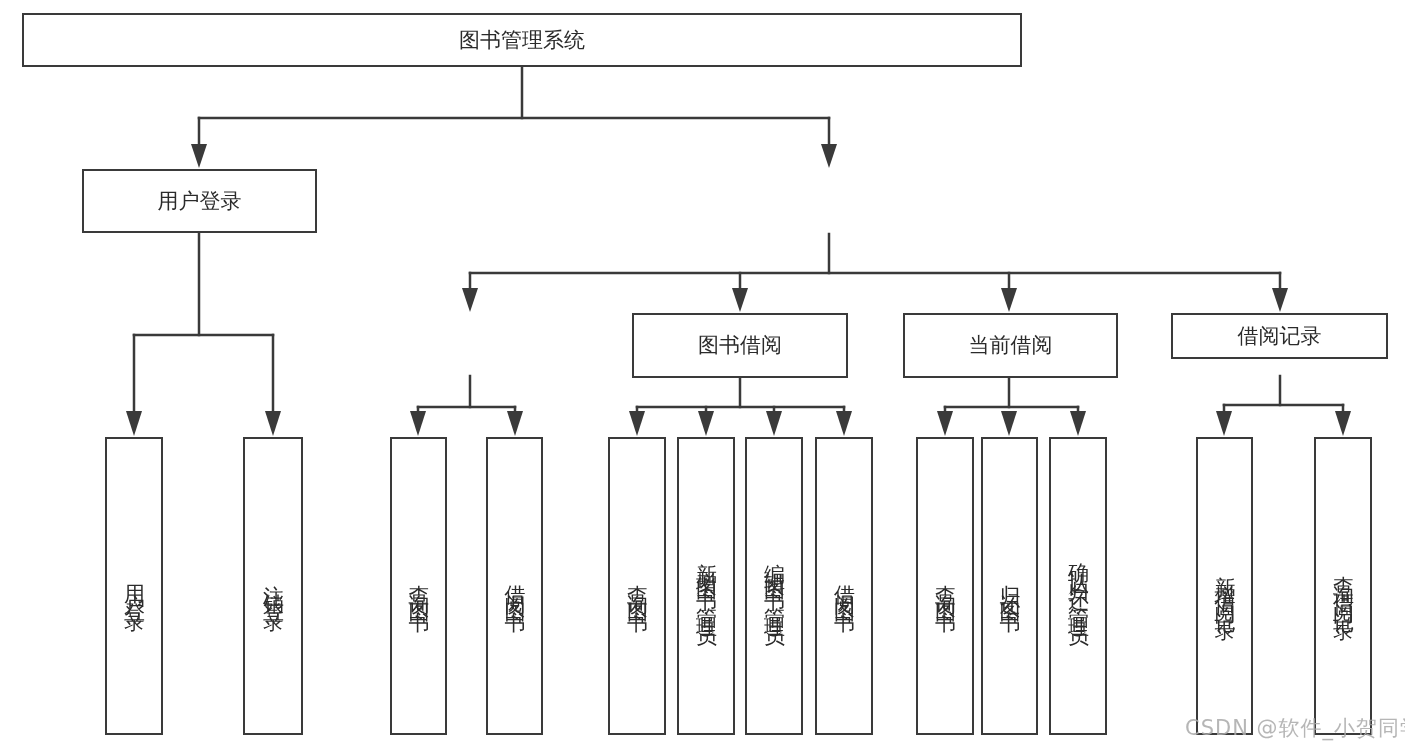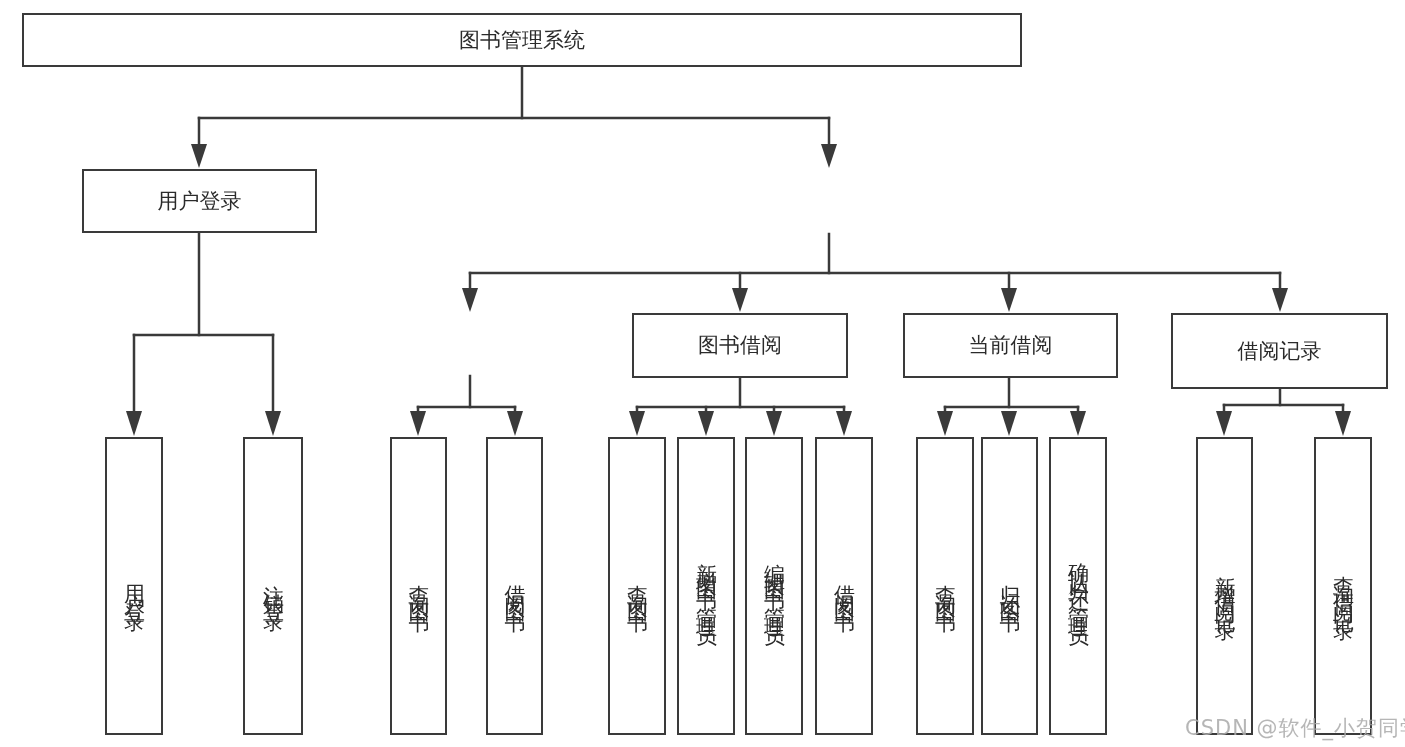--- a/index.html
+++ b/index.html
@@ -94,21 +94,21 @@
       <polygon points="1335,411 1351,411 1343,436"></polygon>
     </g>
   </svg>
 
   <div class="node" style="left:22px;top:13px;width:1000px;height:54px;">图书管理系统</div>
 
   <div class="node" style="left:82px;top:169px;width:235px;height:64px;">用户登录</div>
 
   <div class="node" style="left:632px;top:313px;width:216px;height:65px;">图书借阅</div>
   <div class="node" style="left:903px;top:313px;width:215px;height:65px;">当前借阅</div>
-  <div class="node" style="left:1171px;top:313px;width:217px;height:76px;">借阅记录</div>
+  <div class="node" style="left:1171px;top:313px;width:217px;height:46px;">借阅记录</div>
 
   <div class="node" style="left:105px;top:437px;width:58px;height:298px;">
     <span class="vt">用户登录</span>
   </div>
   <div class="node" style="left:243px;top:437px;width:60px;height:298px;">
     <span class="vt">注销登录</span>
   </div>
 
   <div class="node" style="left:390px;top:437px;width:57px;height:298px;">
     <span class="vt">查询图书</span>

